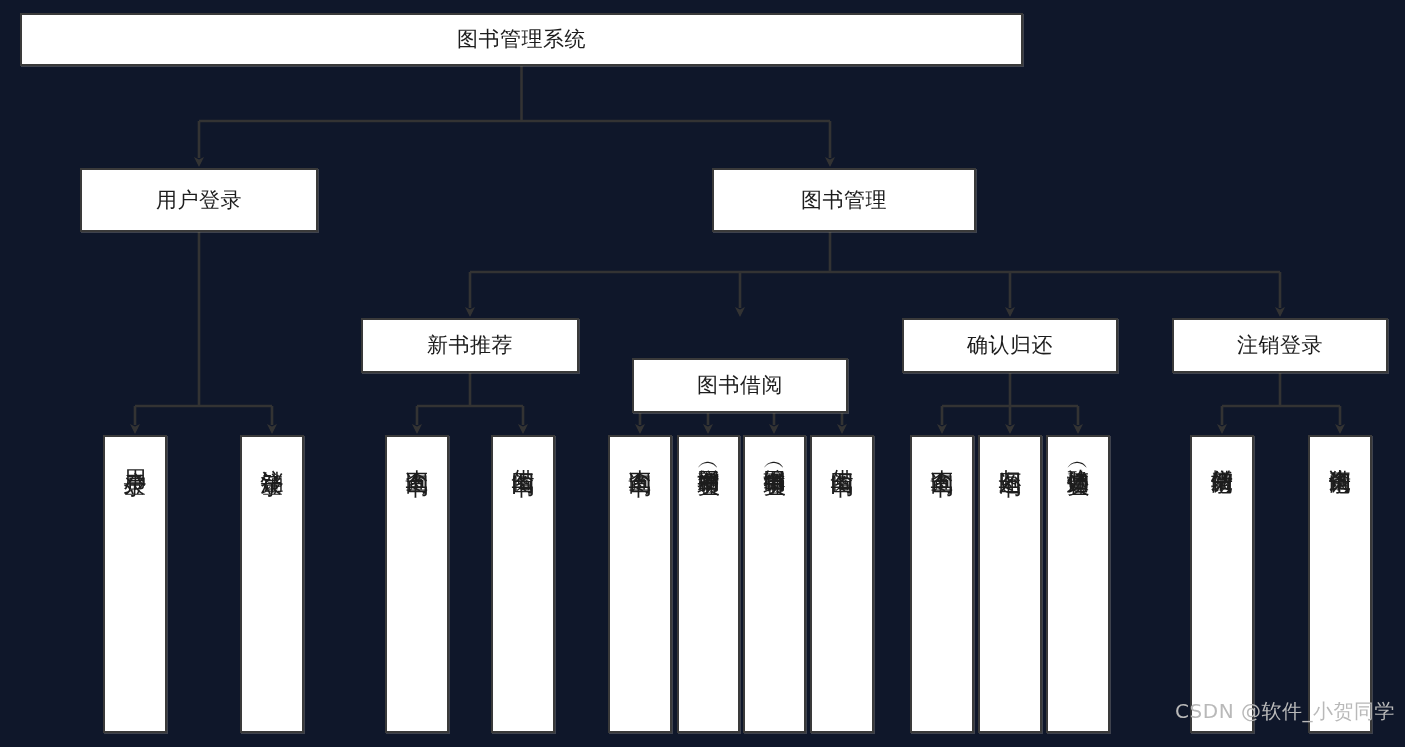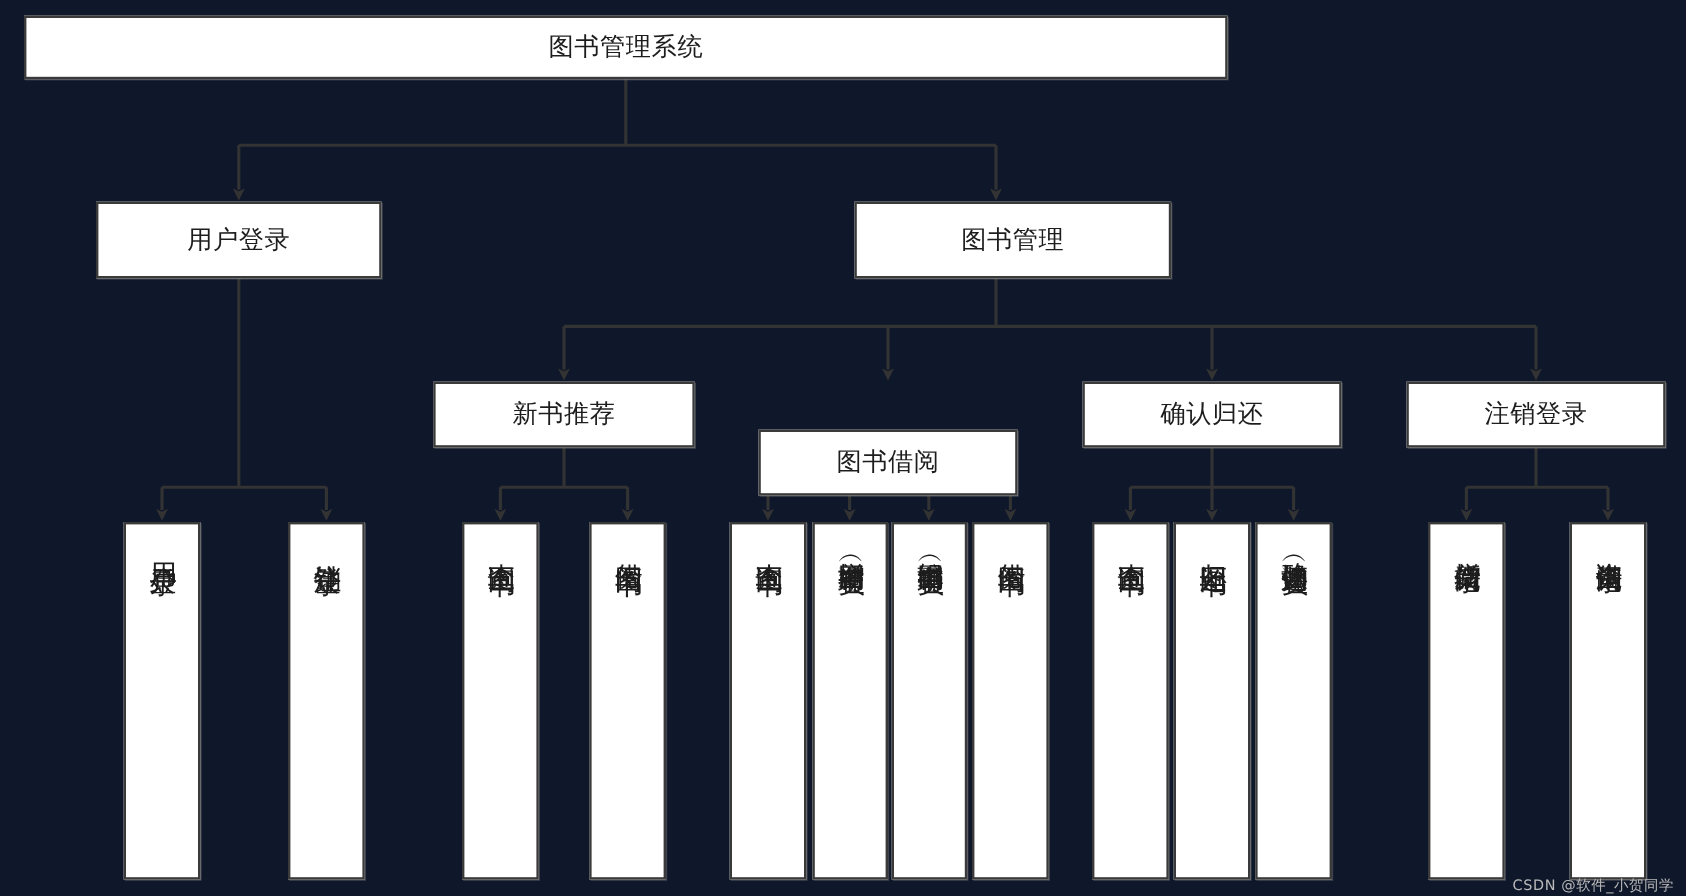--- a/index.html
+++ b/index.html
@@ -55,22 +55,22 @@
     letter-spacing: 2px;
     white-space: normal;
   }
   .node.vert.tall .lbl {
     font-size: 22px;
     letter-spacing: 1px;
   }
   .watermark {
     position: absolute;
     right: 10px;
-    bottom: 0;
-    font-size: 12px;
+    bottom: 22px;
+    font-size: 20px;
     color: #b9b9b9;
     letter-spacing: 0.5px;
     user-select: none;
   }
 </style>
 </head>
 <body>
 
 <div id="canvas">
 

